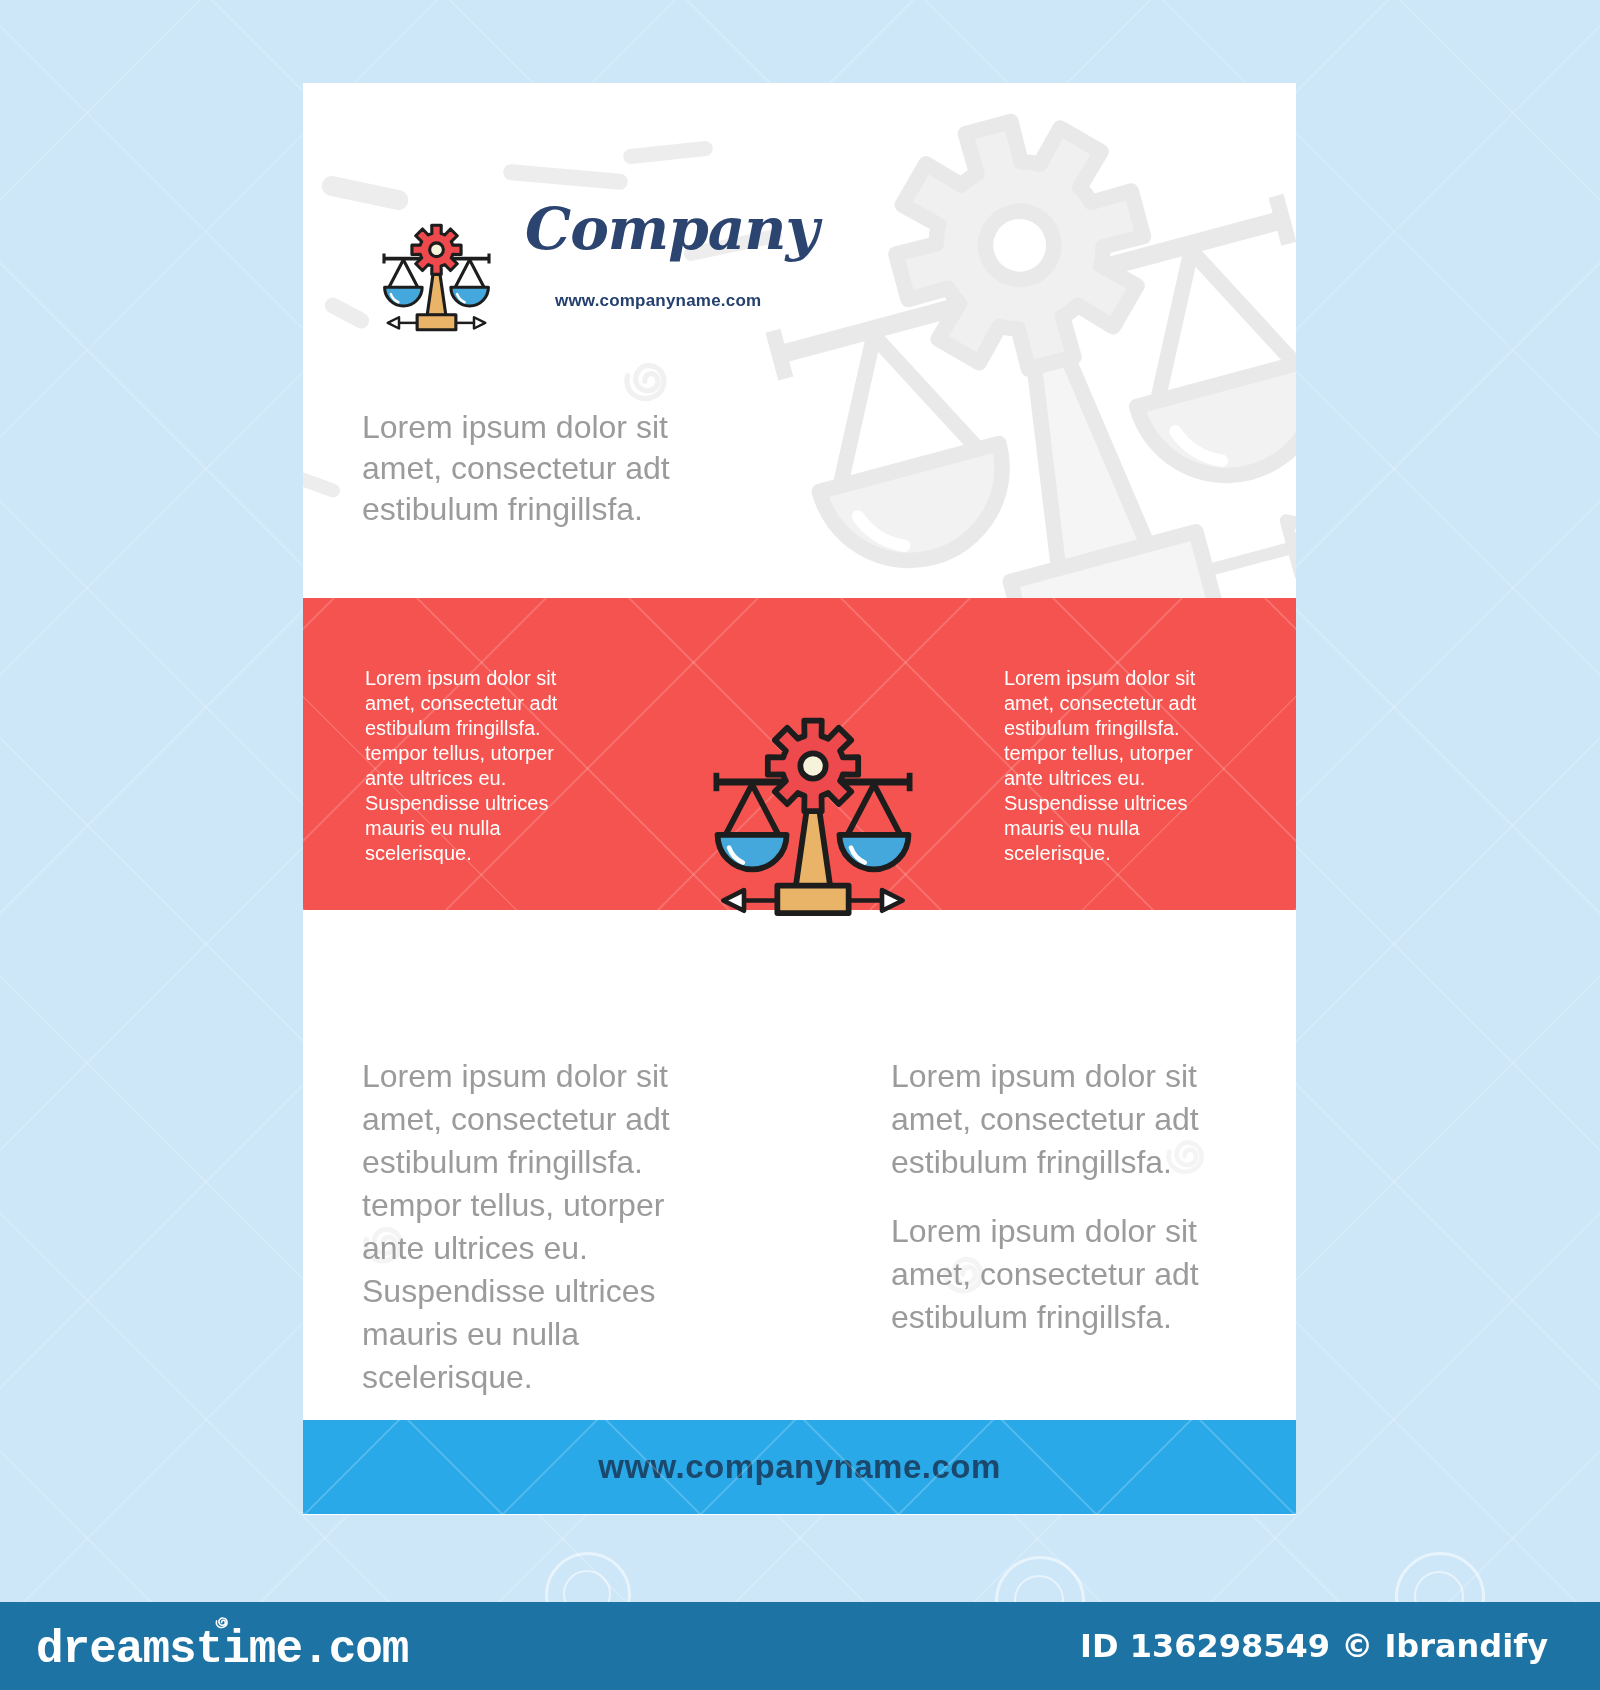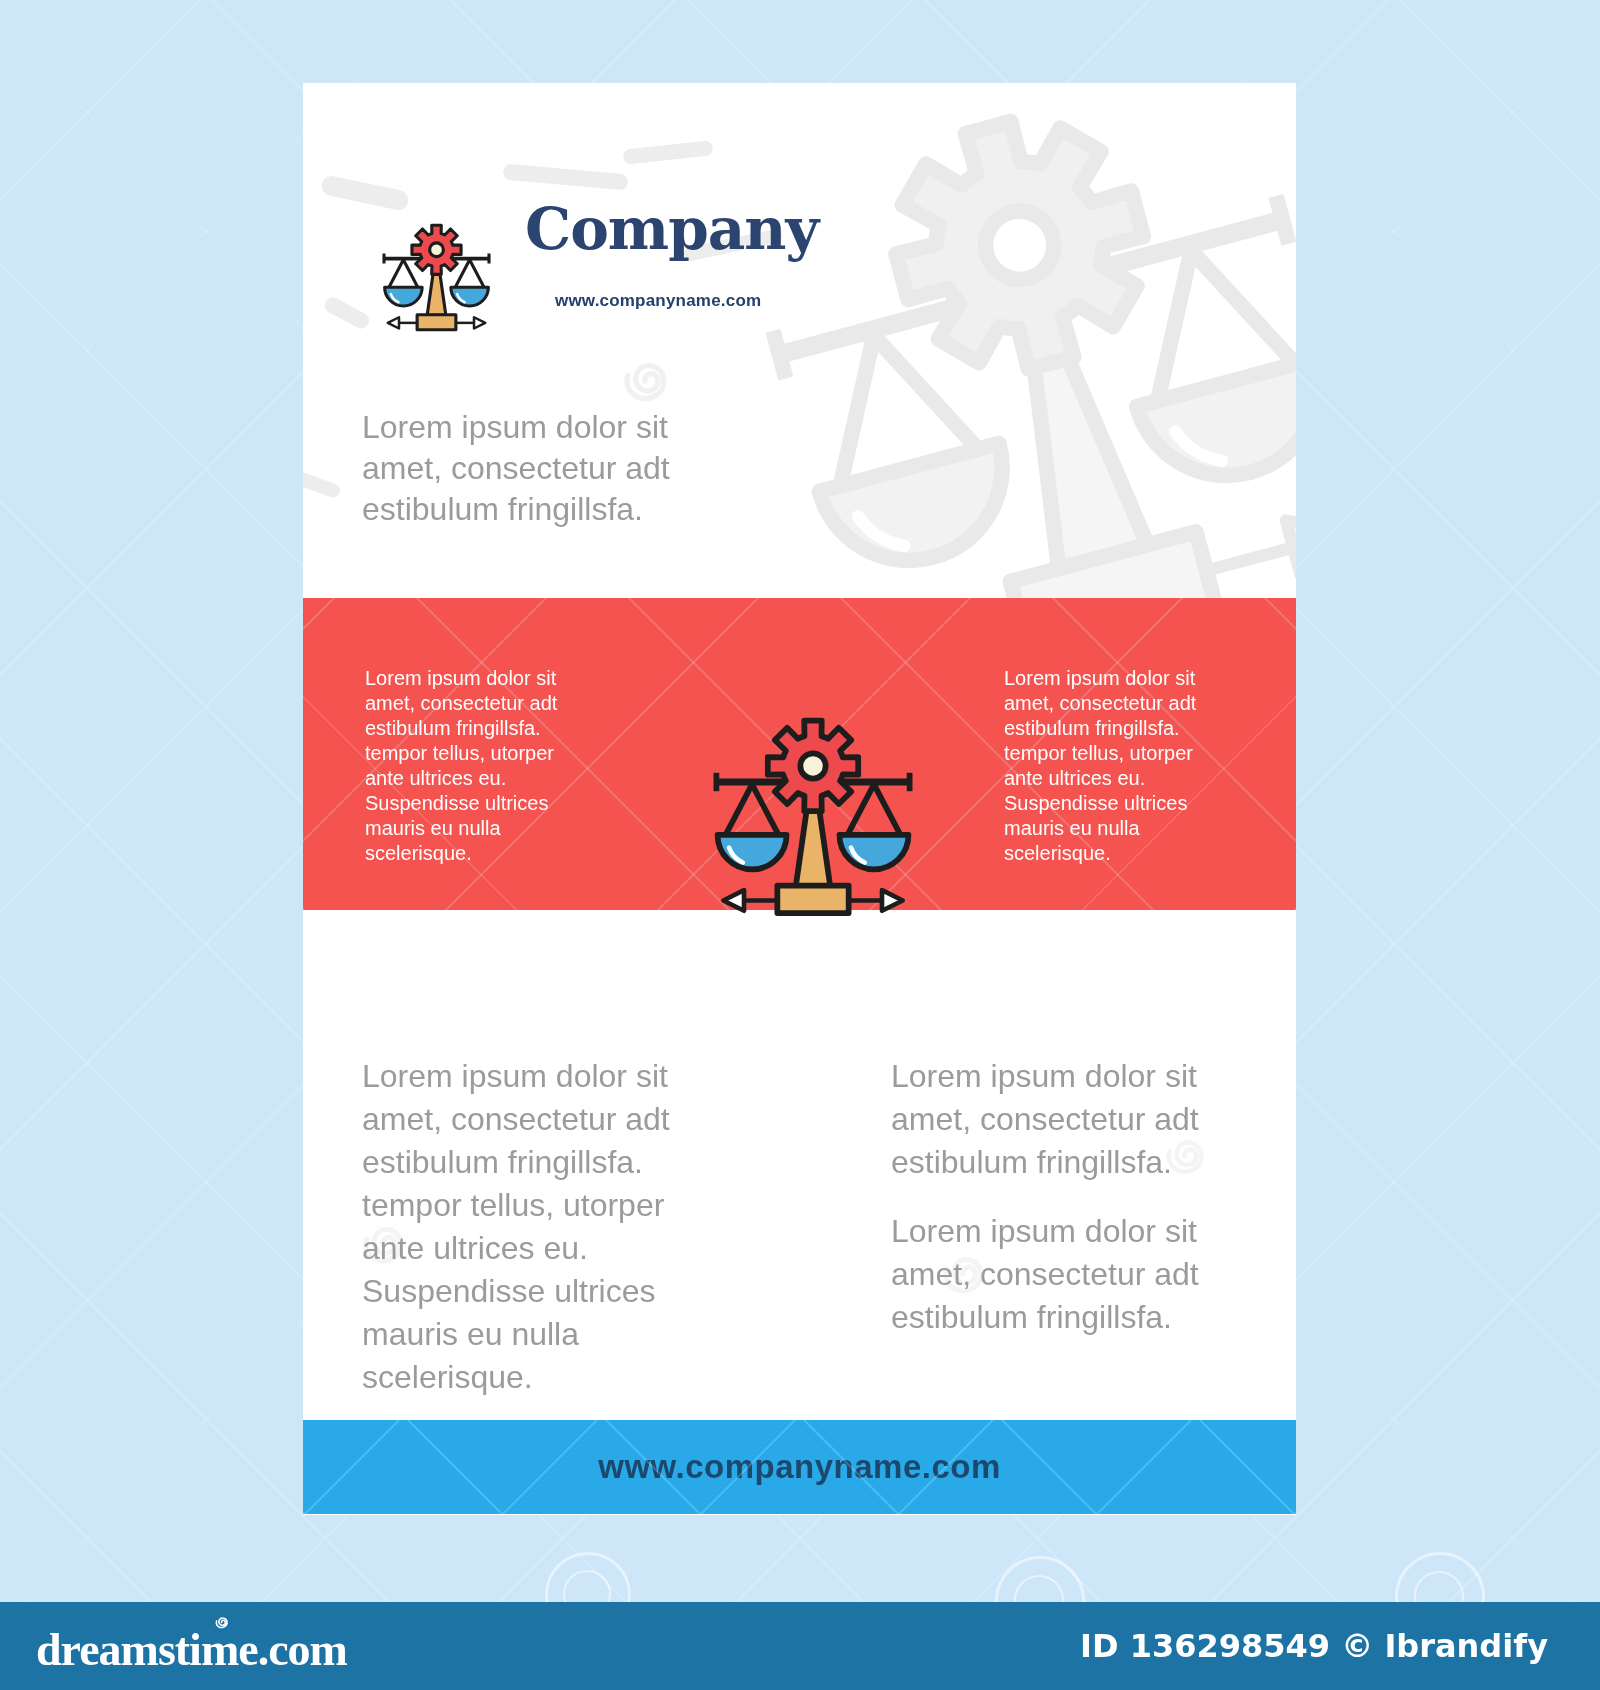--- a/index.html
+++ b/index.html
@@ -20,21 +20,21 @@
   .dash{position:absolute;background:#ededed;border-radius:14px;}
   .d1{left:18px;top:100px;width:88px;height:20px;transform:rotate(12deg);}
   .d2{left:200px;top:86px;width:125px;height:16px;transform:rotate(5deg);}
   .d3{left:320px;top:62px;width:90px;height:15px;transform:rotate(-6deg);}
   .d4{left:380px;top:155px;width:100px;height:14px;transform:rotate(-12deg);}
   .d5{left:20px;top:222px;width:48px;height:16px;transform:rotate(28deg);}
   .d6{left:-8px;top:395px;width:46px;height:14px;transform:rotate(20deg);}
   
   .logo-icon{position:absolute;left:71px;top:138px;width:125px;height:125px;}
   .brand-name{position:absolute;left:222px;top:112px;width:270px;text-align:left;
-      font-family:"DejaVu Serif",serif;font-weight:bold;
+      font-family:"DejaVu Serif",serif;font-style:italic;font-weight:bold;
       font-size:58px;color:var(--brand_navy,#2c4470);letter-spacing:-1px;}
   .brand-url{position:absolute;left:252px;top:208px;width:190px;text-align:center;
       font-size:17px;font-weight:bold;color:#24406e;letter-spacing:.2px;}
   
   .para{position:absolute;white-space:pre-line;}
   .intro{left:59px;top:324px;width:390px;font-size:32px;line-height:41px;color:var(--body_gray,#9b9b9b);}
   .red-band{position:absolute;left:0;top:515px;width:993px;height:312px;background:var(--banner_red,#f4534f);}
   .red-band::after{content:"";position:absolute;inset:0;pointer-events:none;
     background:
       repeating-linear-gradient(45deg, rgba(255,255,255,.16) 0 2px, transparent 2px 150px),
@@ -67,21 +67,21 @@
   .r1{left:545px;top:1552px;width:80px;height:80px;}
   .r1b{left:563px;top:1570px;width:44px;height:44px;border-width:2px;}
   .r2{left:995px;top:1556px;width:84px;height:84px;}
   .r2b{left:1014px;top:1575px;width:46px;height:46px;border-width:2px;}
   .r3{left:1395px;top:1552px;width:84px;height:84px;}
   .r3b{left:1414px;top:1571px;width:46px;height:46px;border-width:2px;}
   
   .dt-bar{position:absolute;left:0;top:1602px;width:1600px;height:88px;
       background:var(--watermark_bar_blue,#1d73a4);z-index:4;}
   .dt-logo{position:absolute;left:36px;top:0;height:88px;line-height:96px;
-      font-family:Liberation Serif, serif;font-weight:bold;font-size:46px;color:#fff;letter-spacing:-1px;}
+      font-family:Liberation Mono, monospace;font-weight:bold;font-size:46px;color:#fff;letter-spacing:-1px;}
   .dt-spiral{position:absolute;left:208px;top:8px;width:26px;height:26px;}
   .dt-credit{position:absolute;right:52px;top:0;height:87px;line-height:88px;
       font-family:"DejaVu Sans",sans-serif;font-weight:bold;font-size:32px;color:#ffffff;}
 </style>
 </head>
 <body>
 
 <div class="canvas">
 
   <div class="page">

